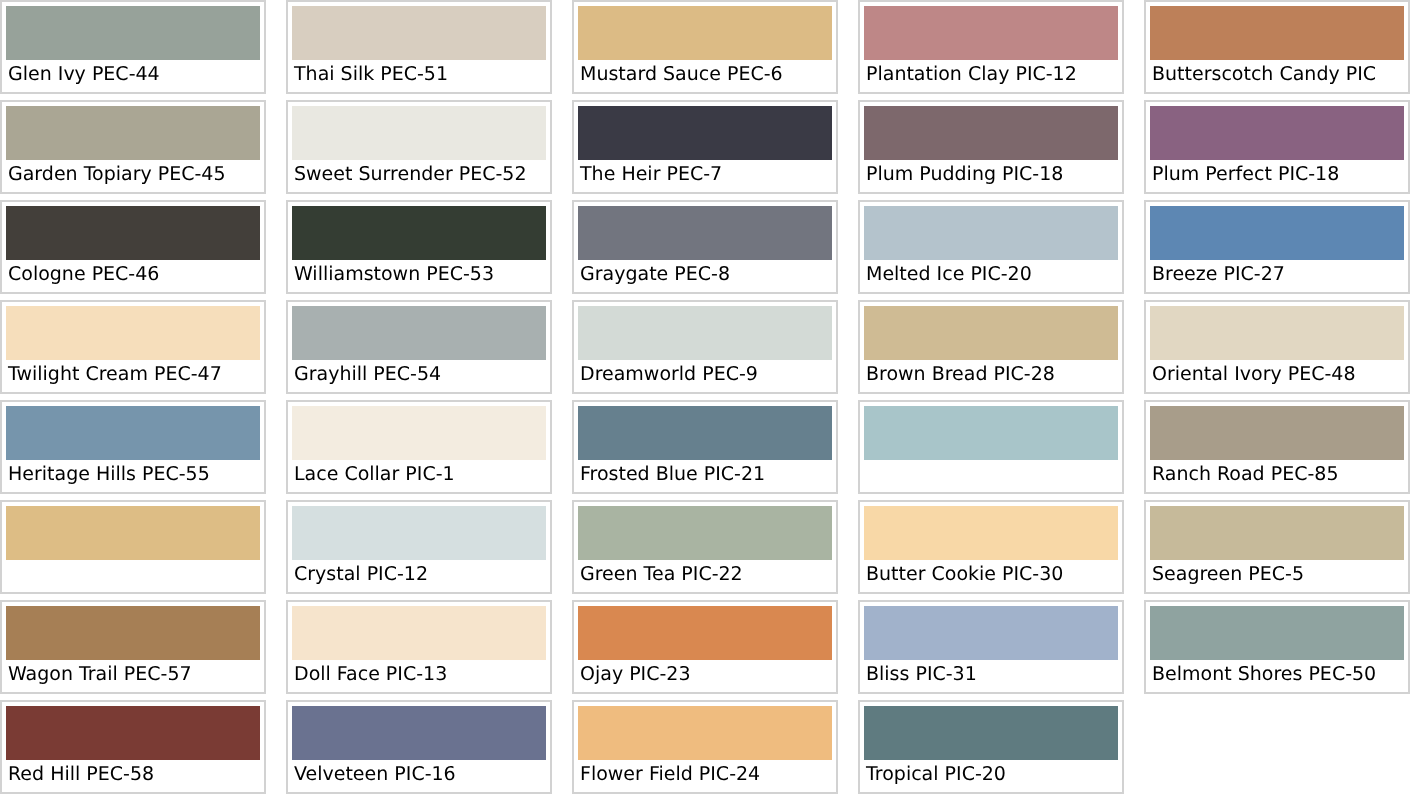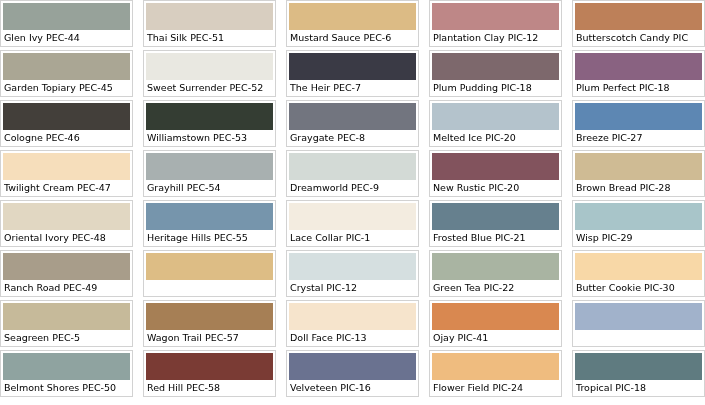--- a/index.html
+++ b/index.html
@@ -121,24 +121,20 @@
     </div>
     <div class="swatch-card">
       <div class="swatch-color" style="background: rgb(168, 176, 176);"></div>
       <div class="swatch-label">Grayhill PEC-54</div>
     </div>
     <div class="swatch-card">
       <div class="swatch-color" style="background: rgb(211, 218, 214);"></div>
       <div class="swatch-label">Dreamworld PEC-9</div>
     </div>
     <div class="swatch-card">
-      <div class="swatch-color" style="background: rgb(130, 83, 93);"></div>
-      <div class="swatch-label">New Rustic PIC-20</div>
-    </div>
-    <div class="swatch-card">
       <div class="swatch-color" style="background: rgb(207, 187, 148);"></div>
       <div class="swatch-label">Brown Bread PIC-28</div>
     </div>
     <div class="swatch-card">
       <div class="swatch-color" style="background: rgb(225, 215, 194);"></div>
       <div class="swatch-label">Oriental Ivory PEC-48</div>
     </div>
     <div class="swatch-card">
       <div class="swatch-color" style="background: rgb(118, 149, 172);"></div>
       <div class="swatch-label">Heritage Hills PEC-55</div>
@@ -146,25 +142,24 @@
     <div class="swatch-card">
       <div class="swatch-color" style="background: rgb(243, 236, 224);"></div>
       <div class="swatch-label">Lace Collar PIC-1</div>
     </div>
     <div class="swatch-card">
       <div class="swatch-color" style="background: rgb(102, 128, 142);"></div>
       <div class="swatch-label">Frosted Blue PIC-21</div>
     </div>
     <div class="swatch-card">
       <div class="swatch-color" style="background: rgb(168, 197, 201);"></div>
-      <div class="swatch-label">Wisp PIC-29</div>
     </div>
     <div class="swatch-card">
       <div class="swatch-color" style="background: rgb(168, 157, 138);"></div>
-      <div class="swatch-label">Ranch Road PEC-49</div>
+      <div class="swatch-label">Ranch Road PEC-85</div>
     </div>
     <div class="swatch-card">
       <div class="swatch-color" style="background: rgb(221, 189, 133);"></div>
     </div>
     <div class="swatch-card">
       <div class="swatch-color" style="background: rgb(213, 223, 224);"></div>
       <div class="swatch-label">Crystal PIC-12</div>
     </div>
     <div class="swatch-card">
       <div class="swatch-color" style="background: rgb(169, 180, 162);"></div>
@@ -181,38 +176,39 @@
     <div class="swatch-card">
       <div class="swatch-color" style="background: rgb(166, 127, 85);"></div>
       <div class="swatch-label">Wagon Trail PEC-57</div>
     </div>
     <div class="swatch-card">
       <div class="swatch-color" style="background: rgb(246, 228, 204);"></div>
       <div class="swatch-label">Doll Face PIC-13</div>
     </div>
     <div class="swatch-card">
       <div class="swatch-color" style="background: rgb(217, 136, 80);"></div>
-      <div class="swatch-label">Ojay PIC-41</div>
+      <div class="swatch-label">Ojay PIC-23</div>
     </div>
     <div class="swatch-card">
       <div class="swatch-color" style="background: rgb(161, 178, 203);"></div>
+      <div class="swatch-label">Bliss PIC-31</div>
     </div>
     <div class="swatch-card">
       <div class="swatch-color" style="background: rgb(143, 163, 160);"></div>
       <div class="swatch-label">Belmont Shores PEC-50</div>
     </div>
     <div class="swatch-card">
       <div class="swatch-color" style="background: rgb(122, 59, 52);"></div>
       <div class="swatch-label">Red Hill PEC-58</div>
     </div>
     <div class="swatch-card">
       <div class="swatch-color" style="background: rgb(106, 114, 144);"></div>
       <div class="swatch-label">Velveteen PIC-16</div>
     </div>
     <div class="swatch-card">
       <div class="swatch-color" style="background: rgb(239, 188, 127);"></div>
       <div class="swatch-label">Flower Field PIC-24</div>
     </div>
     <div class="swatch-card">
       <div class="swatch-color" style="background: rgb(95, 123, 128);"></div>
-      <div class="swatch-label">Tropical PIC-18</div>
+      <div class="swatch-label">Tropical PIC-20</div>
     </div>
   </div>
 
 </body></html>

